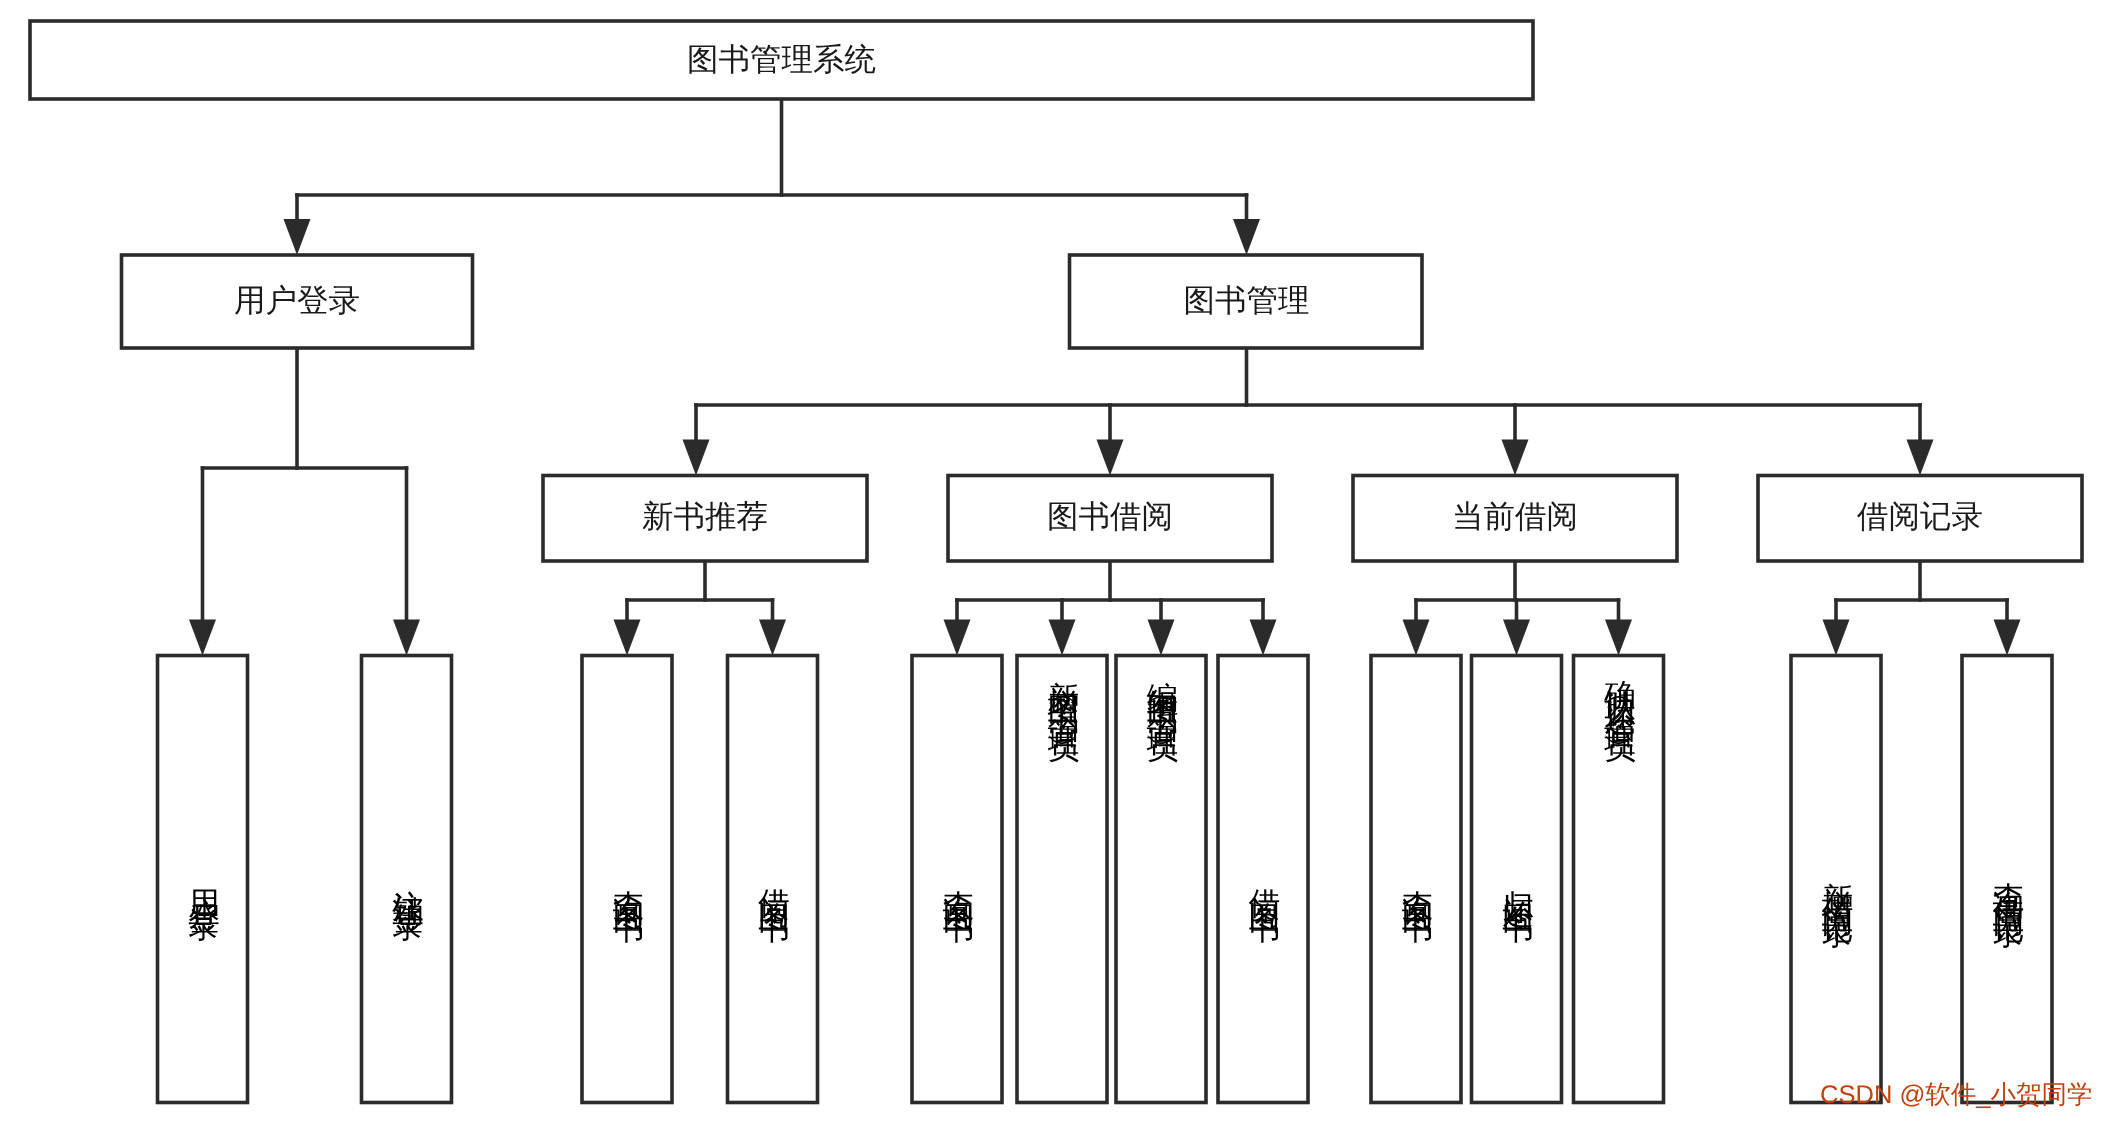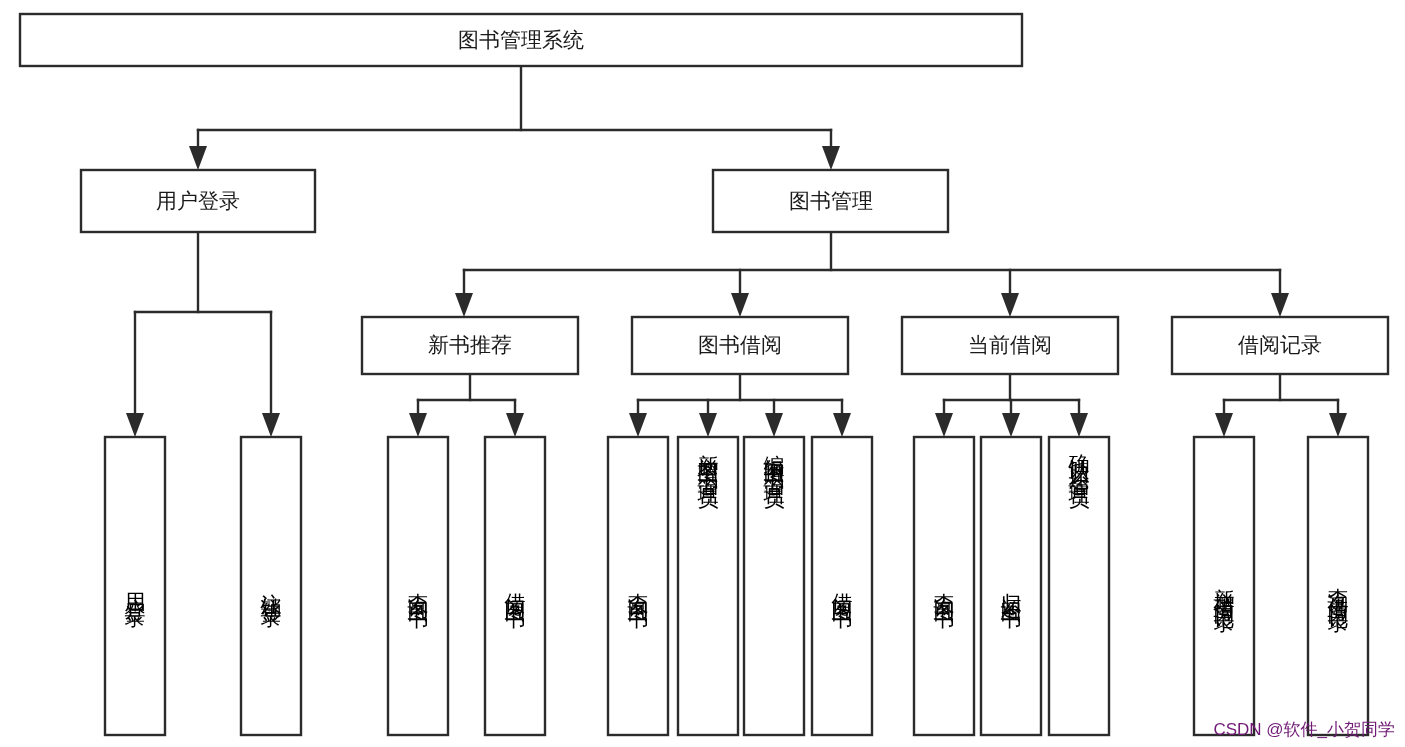--- a/index.html
+++ b/index.html
@@ -56,21 +56,21 @@
   .arrow-head {
     fill: #2b2b2b;
     stroke: none;
   }
   .watermark-text {
     position: absolute;
     right: 10px;
     bottom: 6px;
     font-family: "Liberation Sans", sans-serif;
     font-size: 17px;
-    color: #701a75;
+    color: #c2410c;
     white-space: nowrap;
     user-select: none;
   }
 </style>
 </head>
 <body>
 
 <div id="diagram-root">
 
   <svg class="flow-canvas" viewBox="0 0 1405 747" xmlns="http://www.w3.org/2000/svg">

